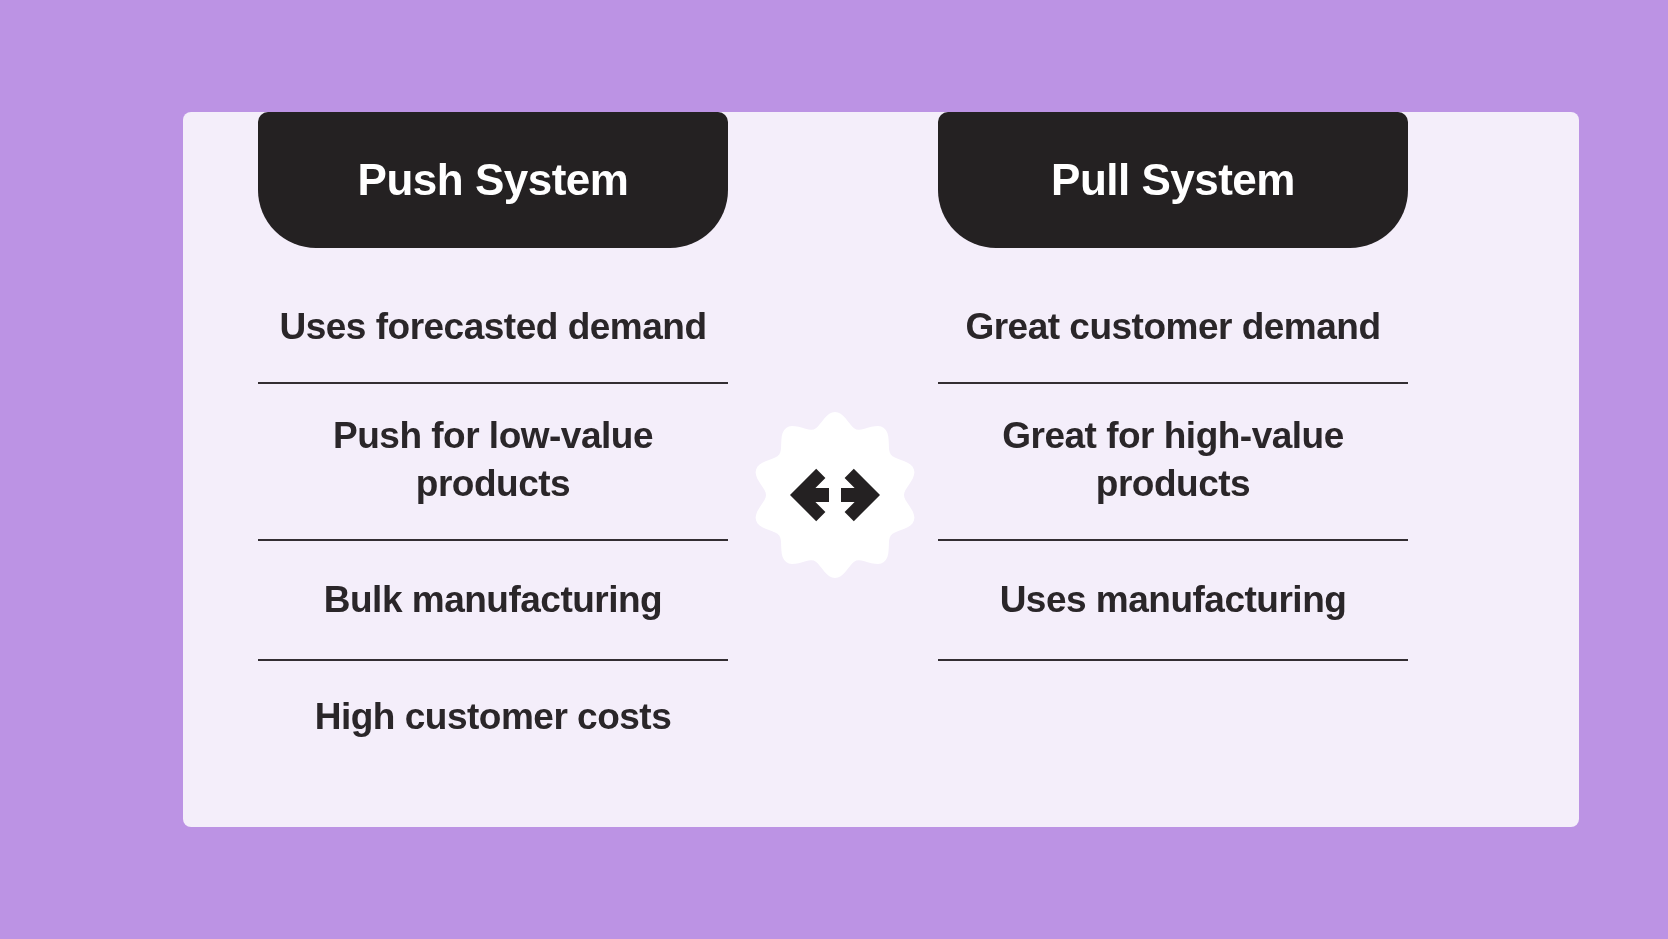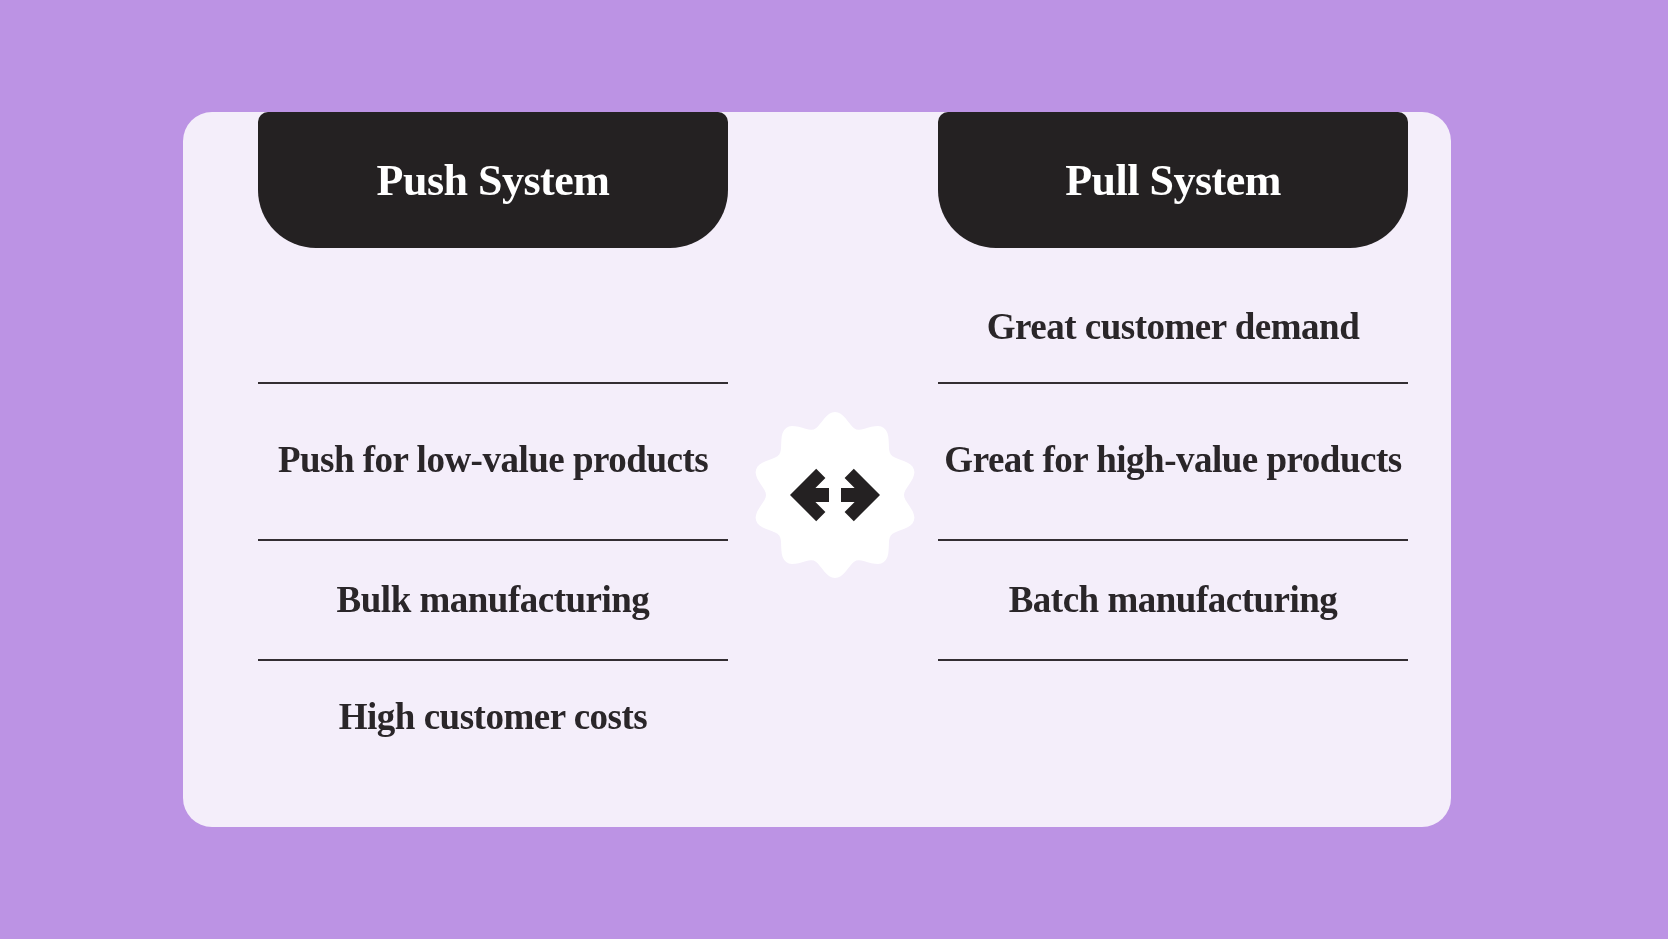--- a/index.html
+++ b/index.html
@@ -16,24 +16,23 @@
   html, body { width: 1668px; height: 939px; overflow: hidden; }
   body {
     background: var(--bg);
     font-family: "Liberation Sans", "DejaVu Sans", sans-serif;
   }
   .stage { position: relative; width: 1668px; height: 939px; }
 
   .card {
     position: absolute;
     left: 183px; top: 112px;
-    width: 1268px; height: 715px;
+    width: 1396px; height: 715px;
     background: var(--card-bg);
-    border-radius: 29px;
-    font-family: Liberation Serif, serif;
+    border-radius: 8px;
   }
 
   .column {
     position: absolute;
     top: 0;
     width: 470px; height: 715px;
   }
   .column.push { left: 75px; }
   .column.pull { left: 755px; }
 
@@ -89,37 +88,38 @@
 </head>
 <body>
 
 <div class="stage">
   <div class="card">
 
     <section class="column push">
       <header class="col-header">
         <h2>Push System</h2>
       </header>
+      <div class="row row-1">Uses forecasted demand</div>
       <div class="divider divider-1"></div>
       <div class="row row-2">Push for low-value products</div>
       <div class="divider divider-2"></div>
       <div class="row row-3">Bulk manufacturing</div>
       <div class="divider divider-3"></div>
       <div class="row row-4">High customer costs</div>
     </section>
 
     <section class="column pull">
       <header class="col-header">
         <h2>Pull System</h2>
       </header>
       <div class="row row-1">Great customer demand</div>
       <div class="divider divider-1"></div>
       <div class="row row-2">Great for high-value products</div>
       <div class="divider divider-2"></div>
-      <div class="row row-3">Batch manufacturing</div>
+      <div class="row row-3">Uses manufacturing</div>
       <div class="divider divider-3"></div>
     </section>
 
     <div class="badge">
       <svg viewBox="0 0 170 170">
         <path id="seal-path" class="seal" d="M154.0 85.0L154.4 87.4L155.5 89.9L157.1 92.6L159.1 95.4L161.0 98.4L162.8 101.5L163.9 104.7L164.4 107.8L163.9 110.6L162.6 113.2L160.4 115.5L157.6 117.3L154.4 118.8L151.0 120.1L147.8 121.3L144.9 122.4L142.6 123.8L140.8 125.6L139.7 127.7L139.1 130.4L138.9 133.5L138.8 136.9L138.6 140.5L138.2 144.1L137.3 147.3L135.8 150.1L133.8 152.1L131.2 153.5L128.1 154.0L124.8 153.8L121.3 153.2L117.8 152.2L114.5 151.2L111.5 150.5L108.7 150.2L106.3 150.6L104.1 151.7L102.1 153.5L100.1 155.9L98.0 158.6L95.7 161.5L93.3 164.1L90.7 166.2L87.9 167.5L85.0 168.0L82.1 167.5L79.3 166.2L76.7 164.1L74.3 161.5L72.0 158.6L69.9 155.9L67.9 153.5L65.9 151.7L63.7 150.6L61.3 150.2L58.5 150.5L55.5 151.2L52.2 152.2L48.7 153.2L45.3 153.8L41.9 154.0L38.8 153.5L36.2 152.1L34.2 150.1L32.7 147.3L31.8 144.1L31.4 140.5L31.2 136.9L31.1 133.5L30.9 130.4L30.3 127.7L29.2 125.6L27.4 123.8L25.1 122.4L22.2 121.3L19.0 120.1L15.6 118.8L12.4 117.3L9.6 115.5L7.4 113.2L6.1 110.6L5.6 107.8L6.1 104.7L7.2 101.5L9.0 98.4L10.9 95.4L12.9 92.6L14.5 89.9L15.6 87.4L16.0 85.0L15.6 82.6L14.5 80.1L12.9 77.4L10.9 74.6L9.0 71.6L7.2 68.5L6.1 65.3L5.6 62.2L6.1 59.4L7.4 56.8L9.6 54.5L12.4 52.7L15.6 51.2L19.0 49.9L22.2 48.7L25.1 47.6L27.4 46.2L29.2 44.4L30.3 42.3L30.9 39.6L31.1 36.5L31.2 33.1L31.4 29.5L31.8 25.9L32.7 22.7L34.2 19.9L36.2 17.9L38.8 16.5L41.9 16.0L45.2 16.2L48.7 16.8L52.2 17.8L55.5 18.8L58.5 19.5L61.3 19.8L63.7 19.4L65.9 18.3L67.9 16.5L69.9 14.1L72.0 11.4L74.3 8.5L76.7 5.9L79.3 3.8L82.1 2.5L85.0 2.0L87.9 2.5L90.7 3.8L93.3 5.9L95.7 8.5L98.0 11.4L100.1 14.1L102.1 16.5L104.1 18.3L106.3 19.4L108.7 19.8L111.5 19.5L114.5 18.8L117.8 17.8L121.3 16.8L124.8 16.2L128.1 16.0L131.2 16.5L133.8 17.9L135.8 19.9L137.3 22.7L138.2 25.9L138.6 29.5L138.8 33.1L138.9 36.5L139.1 39.6L139.7 42.3L140.8 44.4L142.6 46.2L144.9 47.6L147.8 48.7L151.0 49.9L154.4 51.2L157.6 52.7L160.4 54.5L162.6 56.8L163.9 59.4L164.4 62.2L163.9 65.3L162.8 68.5L161.0 71.6L159.1 74.6L157.1 77.4L155.5 80.1L154.4 82.6L154.0 85.0Z"></path>
         <path class="arrow" d="M40 85 L66.2 58.8 L75.4 68 L65.4 78 L79 78 L79 92 L65.4 92 L75.4 102 L66.2 111.2 Z"></path>
         <path class="arrow" d="M130 85 L103.8 58.8 L94.6 68 L104.6 78 L91 78 L91 92 L104.6 92 L94.6 102 L103.8 111.2 Z"></path>
       </svg>
     </div>

